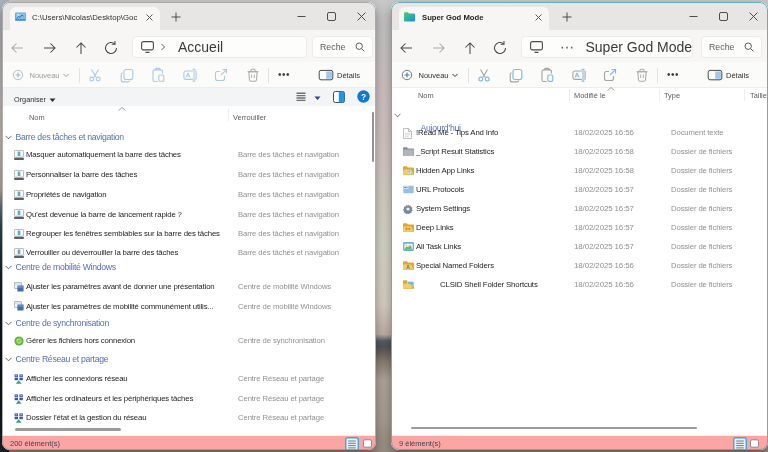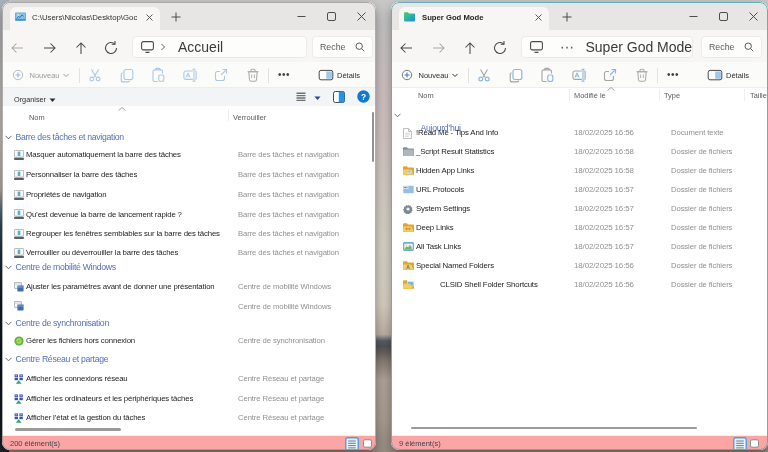--- a/index.html
+++ b/index.html
@@ -276,20 +276,21 @@
       <path d="M3.9 4.2h5v1.6h-5z" fill="#6d95d1"></path>
     </svg>
 <div class="item" style="left:24px; top:280.2px;">Ajuster les paramètres avant de donner une présentation</div>
 <div class="sec" style="left:229px; top:280.2px;">Centre de mobilité Windows</div>
 <svg class="icon" style="left:12px; top:299.3px;" width="10" height="10" viewBox="0 0 10 10">
       <rect x="0.4" y="0.4" width="7" height="6" rx="0.6" fill="#f4f6f8" stroke="#97a1ab" stroke-width="0.8"></rect>
       <rect x="0.9" y="1.7" width="6" height="0.8" fill="#c3cdd6"></rect>
       <path d="M3.4 3.6h6.2v5.2a0.7 0.7 0 01-0.7 0.7H3.4z" fill="#3e6db5"></path>
       <path d="M3.9 4.2h5v1.6h-5z" fill="#6d95d1"></path>
     </svg>
+<div class="item" style="left:24px; top:299.5px;">Ajuster les paramètres de mobilité communément utilis...</div>
 <div class="sec" style="left:229px; top:299.5px;">Centre de mobilité Windows</div>
 <svg class="gchev" style="left:3px; top:319.2px;" width="7" height="5" viewBox="0 0 7 5">
       <path d="M0.5 0.8L3.5 3.8L6.5 0.8" fill="none" stroke="#5a5a5a" stroke-width="0.9"></path>
     </svg>
 <div class="grp" style="left:13.5px; top:316.2px;">Centre de synchronisation</div>
 <svg class="icon" style="left:11.5px; top:334.0px;" width="10" height="10" viewBox="0 0 10 10">
       <circle cx="5" cy="5" r="4.6" fill="#58b544"></circle>
       <circle cx="5" cy="5" r="3" fill="#7ecb4f"></circle>
       <path d="M3 5.2a2 2 0 013.4-1.6M7 4.8a2 2 0 01-3.4 1.6" stroke="#f5e06a" stroke-width="0.9" fill="none"></path>
     </svg>
@@ -323,21 +324,21 @@
 <div class="sec" style="left:229px; top:391.7px;">Centre Réseau et partage</div>
 <svg class="icon" style="left:12px; top:410.5px;" width="10" height="10" viewBox="0 0 10 10">
       <rect x="0.6" y="0.4" width="3.4" height="2.6" fill="#3b51b5"></rect>
       <rect x="5.4" y="0.4" width="3.4" height="2.6" fill="#3b51b5"></rect>
       <rect x="0.6" y="3.6" width="3.4" height="2.6" fill="#3b51b5"></rect>
       <rect x="5.4" y="3.6" width="3.4" height="2.6" fill="#3b51b5"></rect>
       <rect x="1.4" y="1.1" width="1.8" height="1.2" fill="#9fb4e8"></rect>
       <rect x="6.2" y="1.1" width="1.8" height="1.2" fill="#9fb4e8"></rect>
       <path d="M4.7 6.2L7.6 9.8H1.8z" fill="#2aa571"></path>
     </svg>
-<div class="item" style="left:24px; top:410.7px;">Afficher l’état et la gestion du tâches</div>
+<div class="item" style="left:24px; top:410.7px;">Dossier l’état et la gestion du réseau</div>
 <div class="sec" style="left:229px; top:410.7px;">Centre Réseau et partage</div>
 <div class="vscroll" style="left:370px; top:110px; height:50px;"></div>
 <div class="hscroll" style="left:13px; top:426px; width:106px;"></div>
 <div class="status">
   <span style="position:absolute; left:8px; top:3px;">200 élément(s)</span>
   <svg style="position:absolute; right:17px; top:0.5px;" width="14" height="14" viewBox="0 0 14 14">
         <rect x="0.75" y="0.75" width="12.5" height="12.5" rx="1.8" fill="#e8f3fb" stroke="#42a3e0" stroke-width="1.4"></rect>
         <path d="M3.2 4h7.6M3.2 6.3h7.6M3.2 8.6h7.6M3.2 10.9h7.6" stroke="#7a7a7a" stroke-width="1"></path>
       </svg>
   <svg style="position:absolute; right:4.5px; top:3px;" width="9" height="9" viewBox="0 0 9 9">

